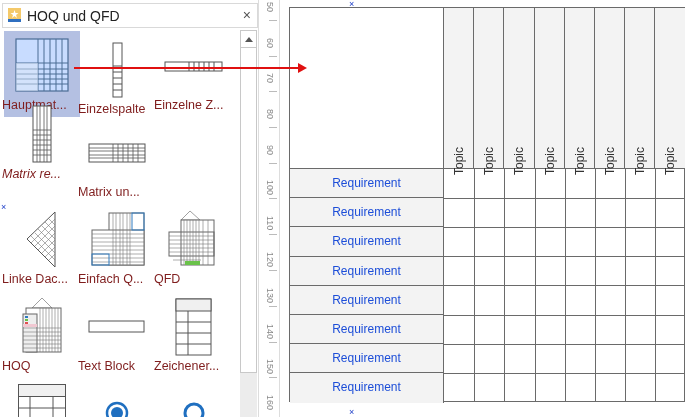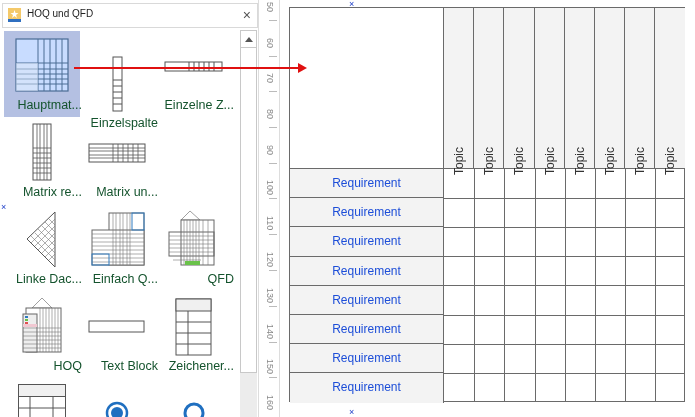--- a/index.html
+++ b/index.html
@@ -8,29 +8,29 @@
       background: #ffffff;
       font-family: "Liberation Sans", "DejaVu Sans", sans-serif;
     }
     
     .panel { position: absolute; left: 0; top: 0; width: 258px; height: 417px; background: #ffffff; }
     .panel-header {
       position: absolute; left: 2px; top: 3px; width: 256px; height: 25px;
       border: 1px solid #d9d9d9; background: #fff;
     }
     .panel-logo { position: absolute; left: 5px; top: 4px; width: 13px; height: 14px; }
-    .panel-title { position: absolute; left: 24px; top: 4px; font-size: 10px; color: #222; }
+    .panel-title { position: absolute; left: 24px; top: 4px; font-size: 14px; color: #222; }
     .panel-close { position: absolute; right: 6px; top: 3px; font-size: 14px; color: #555; cursor: pointer; }
 
     .tile { position: absolute; width: 76px; height: 86px; cursor: pointer; }
     .tile.selected { background: #b4c0e2; }
     .tile .thumb { position: absolute; left: 0; top: 2px; width: 76px; height: 62px; }
     .tile .label {
-      position: absolute; left: -2px; width: 80px; top: 67px; font-size: 12.5px; color: #14532d;
-      text-align: right; white-space: nowrap; overflow: hidden;
+      position: absolute; left: -2px; width: 80px; top: 67px; font-size: 12.5px; color: #7f1d1d;
+      text-align: left; white-space: nowrap; overflow: hidden;
     }
 
     
     .scrollbar { position: absolute; left: 240px; top: 30px; width: 17px; height: 387px; background: #ececec; }
     .scroll-up { position: absolute; left: 0; top: 0; width: 17px; height: 18px; background: #fff; border: 1px solid #c8c8c8; }
     .scroll-up::after {
       content: ""; position: absolute; left: 4px; top: 6px;
       border-left: 4px solid transparent; border-right: 4px solid transparent; border-bottom: 5px solid #555;
     }
     .scroll-thumb { position: absolute; left: 0; top: 17px; width: 17px; height: 326px; background: #fff; border: 1px solid #c8c8c8; }
@@ -95,21 +95,21 @@
         <line x1="12" y1="30" x2="64" y2="30"></line>
           <line x1="12" y1="36" x2="64" y2="36"></line>
           <line x1="12" y1="41" x2="64" y2="41"></line>
           <line x1="12" y1="46" x2="64" y2="46"></line>
           <line x1="12" y1="51" x2="64" y2="51"></line>
       </g>
       <rect x="12" y="30" width="22" height="28" fill="#dde8f8" opacity="0.5"></rect>
     </svg>
     <div class="label">Hauptmat...</div>
   </div>
-  <div class="tile" style="left:80px;top:49px;">
+  <div class="tile" style="left:80px;top:35px;">
     <svg class="thumb" viewBox="0 0 76 62">
       <rect x="33" y="6" width="9" height="54" fill="#fff" stroke="#555"></rect>
       <g stroke="#555">
           <line x1="33" y1="29" x2="42" y2="29"></line>
           <line x1="33" y1="35" x2="42" y2="35"></line>
           <line x1="33" y1="41" x2="42" y2="41"></line>
           <line x1="33" y1="47" x2="42" y2="47"></line>
           <line x1="33" y1="53" x2="42" y2="53"></line>
         </g>
     </svg>
@@ -123,21 +123,21 @@
           <line x1="38" y1="29" x2="38" y2="38"></line>
           <line x1="43" y1="29" x2="43" y2="38"></line>
           <line x1="48" y1="29" x2="48" y2="38"></line>
           <line x1="53" y1="29" x2="53" y2="38"></line>
           <line x1="58" y1="29" x2="58" y2="38"></line>
         </g>
     </svg>
     <div class="label">Einzelne Z...</div>
   </div>
 
-  <div class="tile" style="left:4px;top:118px;">
+  <div class="tile" style="left:4px;top:100px;font-style:italic;">
     <svg class="thumb" viewBox="0 0 76 62">
       <rect x="29" y="4" width="18" height="56" fill="#fff" stroke="#555"></rect>
       <g stroke="#555" stroke-width="0.8">
         <line x1="33" y1="4" x2="33" y2="60"></line>
           <line x1="36" y1="4" x2="36" y2="60"></line>
           <line x1="40" y1="4" x2="40" y2="60"></line>
           <line x1="43" y1="4" x2="43" y2="60"></line>
         <line x1="29" y1="28" x2="47" y2="28"></line>
           <line x1="29" y1="33" x2="47" y2="33"></line>
           <line x1="29" y1="38" x2="47" y2="38"></line>

